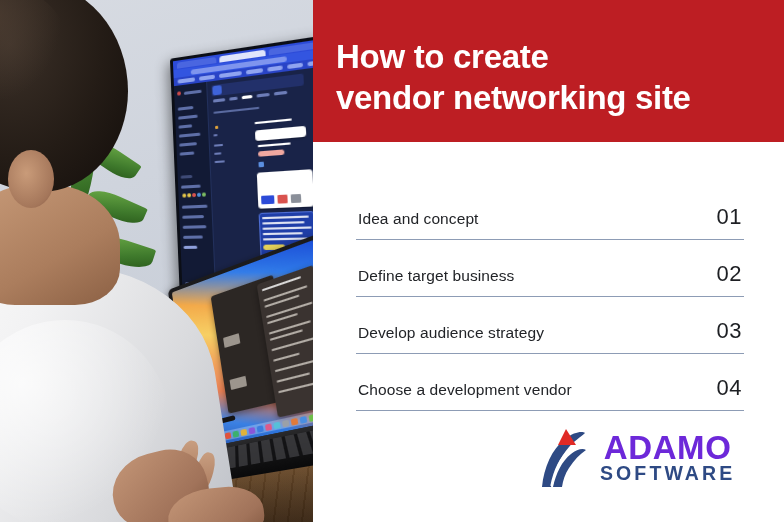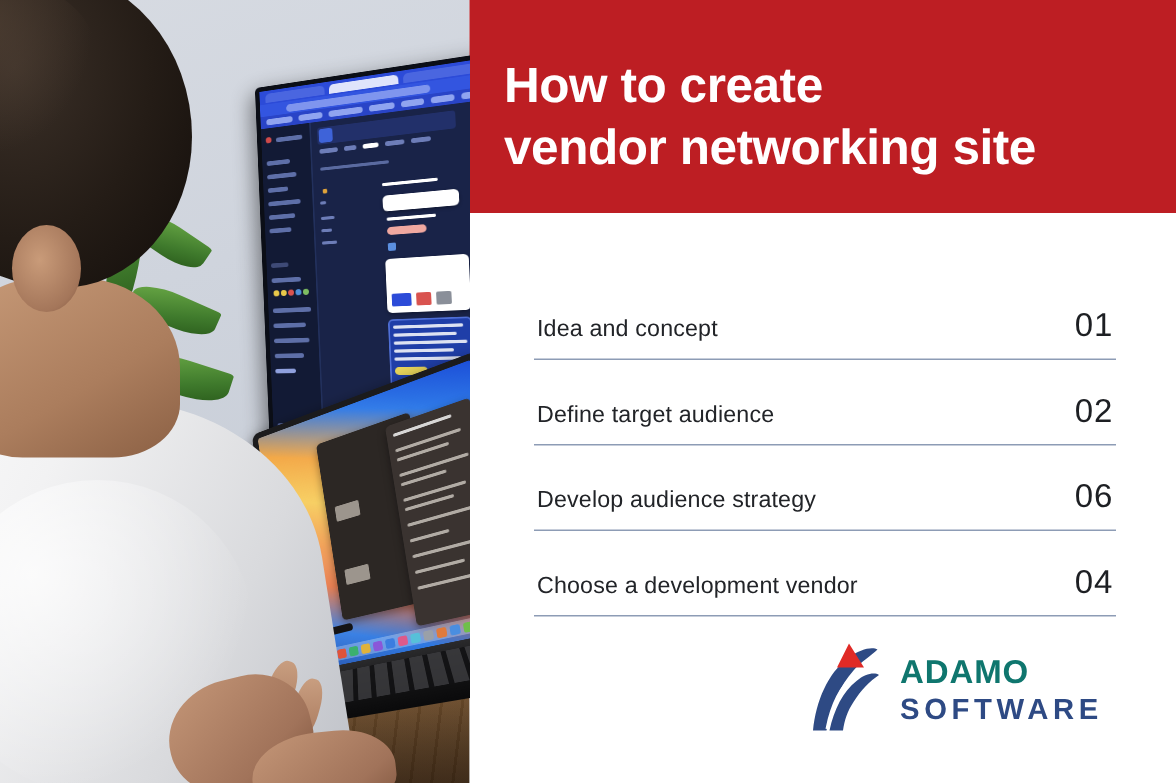--- a/index.html
+++ b/index.html
@@ -335,25 +335,26 @@
     position: absolute;
     left: 214px; top: 258px;
     width: 215px; height: 68px;
     display: flex;
     align-items: center;
     gap: 12px;
   }
   #logo-mark { width: 50px; height: 62px; flex: 0 0 auto; }
   #logo-text { display: flex; flex-direction: column; justify-content: center; }
   #logo-adamo {
-    color: #0f766e;
-    font-size: 22px;
+    color: #6d28d9;
+    font-size: 33px;
     font-weight: bold;
     letter-spacing: 0.6px;
     line-height: 29px;
+    text-align: center;
   }
   #logo-software {
     color: #2e4a84;
     font-size: 19.5px;
     font-weight: bold;
     letter-spacing: 3.1px;
     line-height: 22px;
   }
 </style>
 </head>
@@ -536,26 +537,26 @@
   </div>
 
   <div id="content">
 
     <div id="steps">
       <div class="step">
         <span class="step-label">Idea and concept</span>
         <span class="step-num">01</span>
       </div>
       <div class="step">
-        <span class="step-label">Define target audience</span>
+        <span class="step-label">Define target business</span>
         <span class="step-num">02</span>
       </div>
       <div class="step">
         <span class="step-label">Develop audience strategy</span>
-        <span class="step-num">06</span>
+        <span class="step-num">03</span>
       </div>
       <div class="step">
         <span class="step-label">Choose a development vendor</span>
         <span class="step-num">04</span>
       </div>
     </div>
 
     <div id="logo">
       <svg id="logo-mark" viewBox="0 0 50 62">
 

